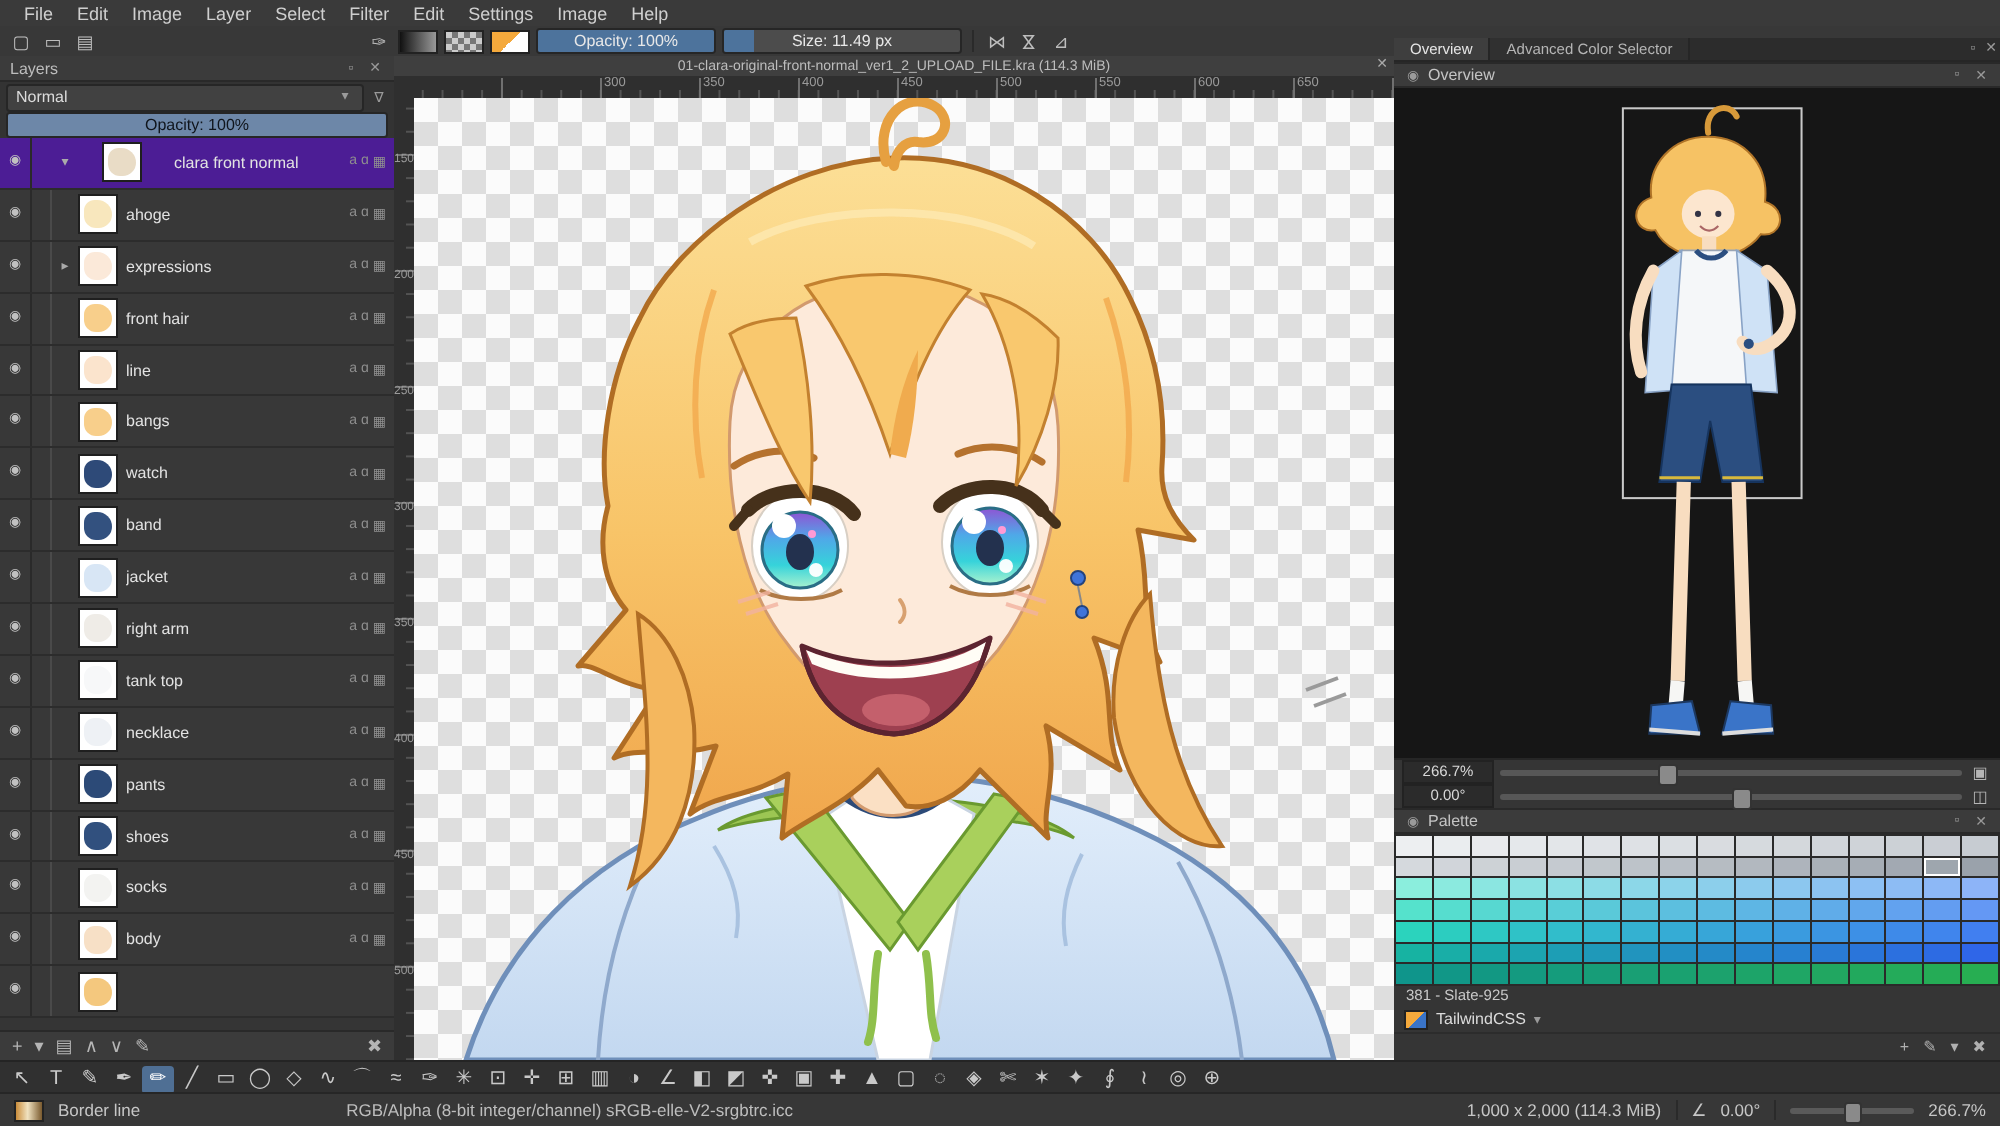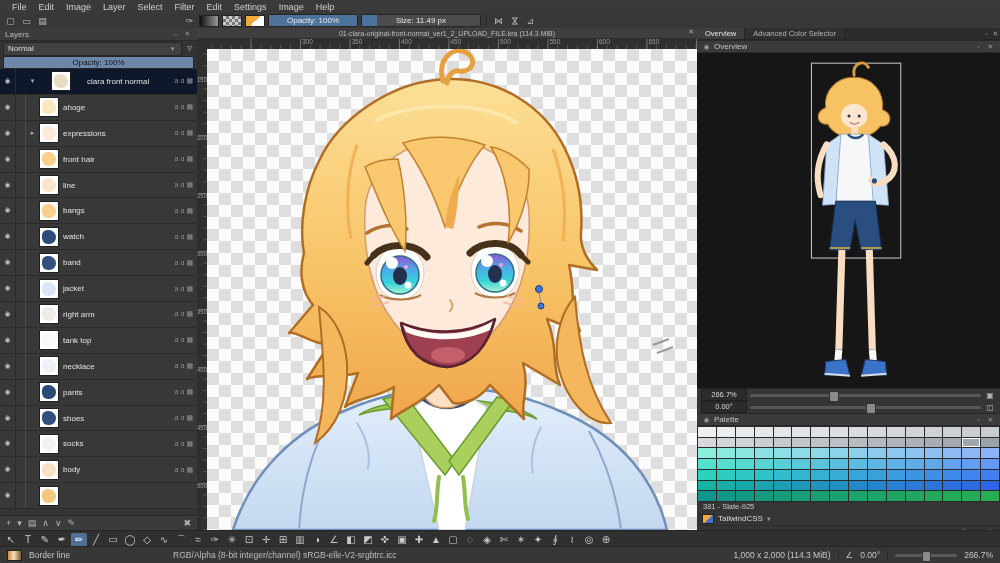--- a/index.html
+++ b/index.html
@@ -39,21 +39,21 @@
   .blend-row{height:15px;display:flex;align-items:center;gap:3px;padding:0 3px;flex:0 0 15px;}
   .combo{flex:1;height:12px;background:#414141;border:1px solid #262626;border-radius:2px;
          font-size:8px;line-height:12px;padding:0 4px;color:#dcdcdc;display:flex;}
   .combo .sp{flex:1;}
   .op-row{height:13px;padding:0 3px;display:flex;align-items:center;flex:0 0 13px;}
   .op-slider{position:relative;flex:1;height:11px;background:#4c4c4c;border:1px solid #262626;border-radius:2px;overflow:hidden;}
   .op-slider .fill{position:absolute;inset:0;background:#76909f;background:#6d87a8;}
   .op-slider .lbl{position:relative;display:block;text-align:center;font-size:8px;line-height:11px;color:#10151c;}
   .layer-list{flex:1;overflow:hidden;background:#353535;}
   .layer-row{height:24.9px;display:flex;align-items:center;border-bottom:1px solid #2c2c2c;background:#383838;}
-  .layer-row.sel{background:#0f172a;gap:12px;}
+  .layer-row.sel{background:#4c1d95;gap:12px;}
   .eye{flex:0 0 15px;text-align:center;font-size:7px;color:#c0c0c0;border-right:1px solid #2a2a2a;height:100%;line-height:24.9px;}
   .child-indent{flex:0 0 9px;height:100%;border-right:1px solid #4a4a4a;margin-right:2px;}
   .chev{flex:0 0 9px;font-size:7px;color:#aaa;text-align:center;}
   .thumb{flex:0 0 18px;height:18px;background:#fff;border:1px solid #1f1f1f;margin:0 4px 0 2px;position:relative;}
   .thumb .blob{position:absolute;inset:2px;border-radius:40% 55% 50% 45%;}
   .lname{flex:1;font-size:8px;color:#e2e2e2;white-space:nowrap;overflow:hidden;}
   .flags{display:flex;gap:2px;padding-right:4px;}
   .flags span{font-size:7px;color:#8f8f8f;}
   .layer-btns{flex:0 0 14px;display:flex;align-items:center;background:#3b3b3b;border-top:1px solid #292929;
               font-size:9px;color:#b5b5b5;gap:6px;padding:0 6px;}
@@ -72,21 +72,21 @@
      background-image:linear-gradient(#707070 0 1px,transparent 1px),linear-gradient(#535353 0 1px,transparent 1px);
      background-size:9px 58px,4px 11.6px;background-repeat:repeat-y;background-position:1px 28px,6px 4.8px;}
   .ruler-left span{position:absolute;left:0;width:10px;text-align:center;font-size:6px;color:#9a9a9a;}
   .canvas-surface{position:absolute;left:10px;top:21px;right:0;bottom:0;background-color:#fbfbfb;
      background-image:
        linear-gradient(45deg,#dedede 25%,transparent 25%,transparent 75%,#dedede 75%),
        linear-gradient(45deg,#dedede 25%,transparent 25%,transparent 75%,#dedede 75%);
      background-size:24px 24px;background-position:0 0,12px 12px;}
   .canvas-surface svg{position:absolute;inset:0;width:100%;height:100%;}
   
-  .right-panel{position:absolute;left:697px;right:0;top:28px;bottom:33px;background:#333;display:flex;flex-direction:column;}
+  .right-panel{position:absolute;left:697px;right:0;top:28px;bottom:33px;background:#333;display:flex;flex-direction:column;justify-content:flex-end;}
   .rp-tabs{flex:0 0 11px;display:flex;background:#2c2c2c;font-size:7.5px;align-items:stretch;border-bottom:1px solid #262626;}
   .rp-tab{padding:0 8px;line-height:11px;color:#b5b5b5;background:#303030;border-right:1px solid #262626;}
   .rp-tab.active{background:#3e3e3e;color:#e6e6e6;}
   .rp-tabs .sp{flex:1;}
   .rp-tabs .mini-ic{line-height:11px;}
   .rp-header{flex:0 0 11px;background:#3b3b3b;border-bottom:1px solid #292929;border-top:1px solid #292929;
              display:flex;align-items:center;font-size:8px;color:#c4c4c4;padding:0 5px;gap:3px;}
   .rp-header .sp{flex:1;}
   .rp-preview{flex:0 0 335px;background:#161616;position:relative;border-bottom:1px solid #262626;}
   .rp-preview svg{position:absolute;left:50%;top:0;height:100%;transform:translateX(-50%);}

